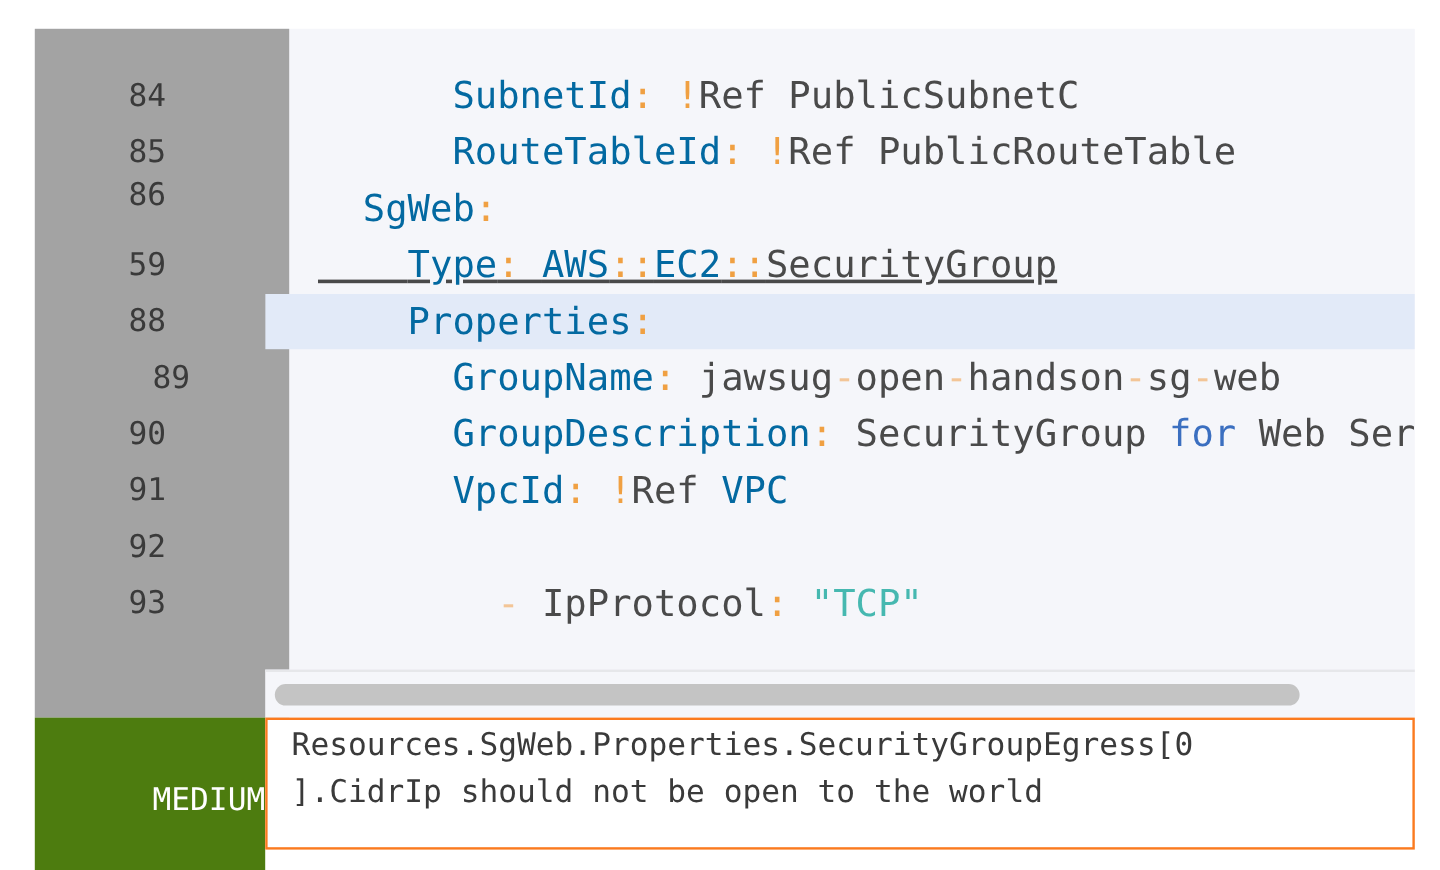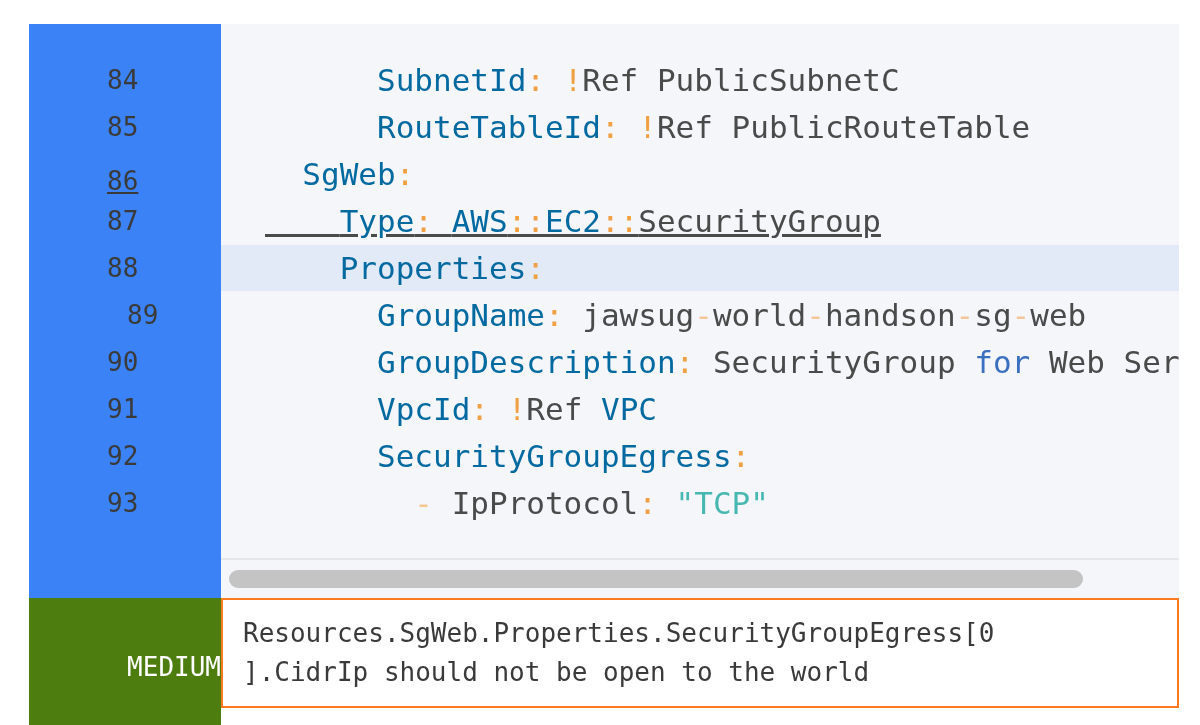--- a/index.html
+++ b/index.html
@@ -1,71 +1,70 @@
 <!DOCTYPE html>
 <html><head>
 <meta charset="utf-8">
 <style>
   html, body { margin: 0; padding: 0; background: #ffffff; }
   body { width: 1200px; height: 725px; position: relative; overflow: hidden;
          font-family: "DejaVu Sans Mono", "Liberation Mono", monospace; }
   .viewer { position: absolute; left: 29px; top: 24px; width: 1150px; height: 574px;
             background: #f5f6fa; }
-  .gutter { position: absolute; left: 0; top: 0; width: 192px; height: 574px;
-            background: #3b82f6; }
+  .gutter { position: absolute; left: 0; top: 0; width: 212px; height: 574px;
+            background: #a3a3a3; }
   .gutter .ln { position: absolute; left: 78px; font-size: 26px; line-height: 47px;
                 height: 47px; color: #3a3a3a; }
   .code { position: absolute; left: 192px; top: 0; width: 958px; height: 534px;
           overflow: hidden; }
   .hl { position: absolute; left: 0; top: 221px; width: 958px; height: 46px; background: #e2eaf8; }
   .line { position: absolute; left: 44px; height: 47px; line-height: 47px; font-size: 31px;
           white-space: pre; color: #4a4a4a; }
   .k { color: #0369a1; }
   .p { color: #f0a042; }
   .d { color: #f3c597; }
   .s { color: #46b8b0; }
   .kw { color: #3b6fc0; }
   .sbar { position: absolute; left: 192px; top: 534px; width: 958px; height: 40px;
           background: #f5f6fa; border-top: 2px solid #e6e7ea; box-sizing: border-box; }
   .thumb { position: absolute; left: 8px; top: 10px; width: 854px; height: 18px;
            border-radius: 9px; background: #c4c4c4; }
   .issue { position: absolute; left: 29px; top: 598px; width: 1150px; height: 110px; }
   .sev { position: absolute; left: 0; top: 0; width: 192px; height: 138px; background: #4d7c0f;
          color: #ffffff; font-size: 26px; display: flex; align-items: center; justify-content: flex-end; }
   .msg { position: absolute; left: 192px; top: 0; width: 958px; height: 110px; background: #ffffff;
-         border: 2px solid #fb7a1e; box-sizing: border-box; padding: 14px 0 0 20px;
+         border: 2px solid #fb7a1e; box-sizing: border-box; padding: 2px 0 0 20px;
          font-size: 26px; line-height: 39px; color: #3a3a3a; white-space: pre; }
 </style>
 </head>
 <body>
 
 <div class="viewer">
   <div class="gutter" id="gutter">
       <div class="ln" style="top: 33px;">84</div>
       <div class="ln" style="top: 80px;">85</div>
-      <div class="ln" style="top: 134px; text-decoration: underline;">86</div>
-      <div class="ln" style="top: 174px;">87</div>
+      <div class="ln" style="top: 116px;">86</div>
+      <div class="ln" style="top: 174px;">59</div>
       <div class="ln" style="top: 221px;">88</div>
       <div class="ln" style="top: 268px; margin-left: 20px;">89</div>
       <div class="ln" style="top: 315px;">90</div>
       <div class="ln" style="top: 362px;">91</div>
       <div class="ln" style="top: 409px;">92</div>
       <div class="ln" style="top: 456px;">93</div>
     </div>
   <div class="code" id="code">
     <div class="hl"></div>
   <div class="line" style="top: 33px;">      <span class="k">SubnetId</span><span class="p">: </span><span class="p">!</span><span>Ref PublicSubnetC</span></div>
       <div class="line" style="top: 127px;">  <span class="k">SgWeb</span><span class="p">:</span></div>
       <div class="line" style="top: 80px;">      <span class="k">RouteTableId</span><span class="p">: </span><span class="p">!</span><span>Ref PublicRouteTable</span></div>
       <div class="line" style="top: 174px; text-decoration: underline;">    <span class="k">Type</span><span class="p">: </span><span class="k">AWS</span><span class="p">::</span><span class="k">EC2</span><span class="p">::</span><span>SecurityGroup</span></div>
       <div class="line" style="top: 221px;">    <span class="k">Properties</span><span class="p">:</span></div>
-      <div class="line" style="top: 268px;">      <span class="k">GroupName</span><span class="p">: </span><span>jawsug</span><span class="d">-</span><span>world</span><span class="d">-</span><span>handson</span><span class="d">-</span><span>sg</span><span class="d">-</span><span>web</span></div>
+      <div class="line" style="top: 268px;">      <span class="k">GroupName</span><span class="p">: </span><span>jawsug</span><span class="d">-</span><span>open</span><span class="d">-</span><span>handson</span><span class="d">-</span><span>sg</span><span class="d">-</span><span>web</span></div>
       <div class="line" style="top: 315px;">      <span class="k">GroupDescription</span><span class="p">: </span><span>SecurityGroup </span><span class="kw">for</span><span> Web Server</span></div>
       <div class="line" style="top: 362px;">      <span class="k">VpcId</span><span class="p">: </span><span class="p">!</span><span>Ref </span><span class="k">VPC</span></div>
-      <div class="line" style="top: 409px;">      <span class="k">SecurityGroupEgress</span><span class="p">:</span></div>
       <div class="line" style="top: 456px;">        <span class="d">- </span><span>IpProtocol</span><span class="p">: </span><span class="s">"TCP"</span></div>
     </div>
   <div class="sbar">
     <div class="thumb"></div>
   </div>
 </div>
 
 <div class="issue">
   <div class="sev">
     <span>MEDIUM</span>

